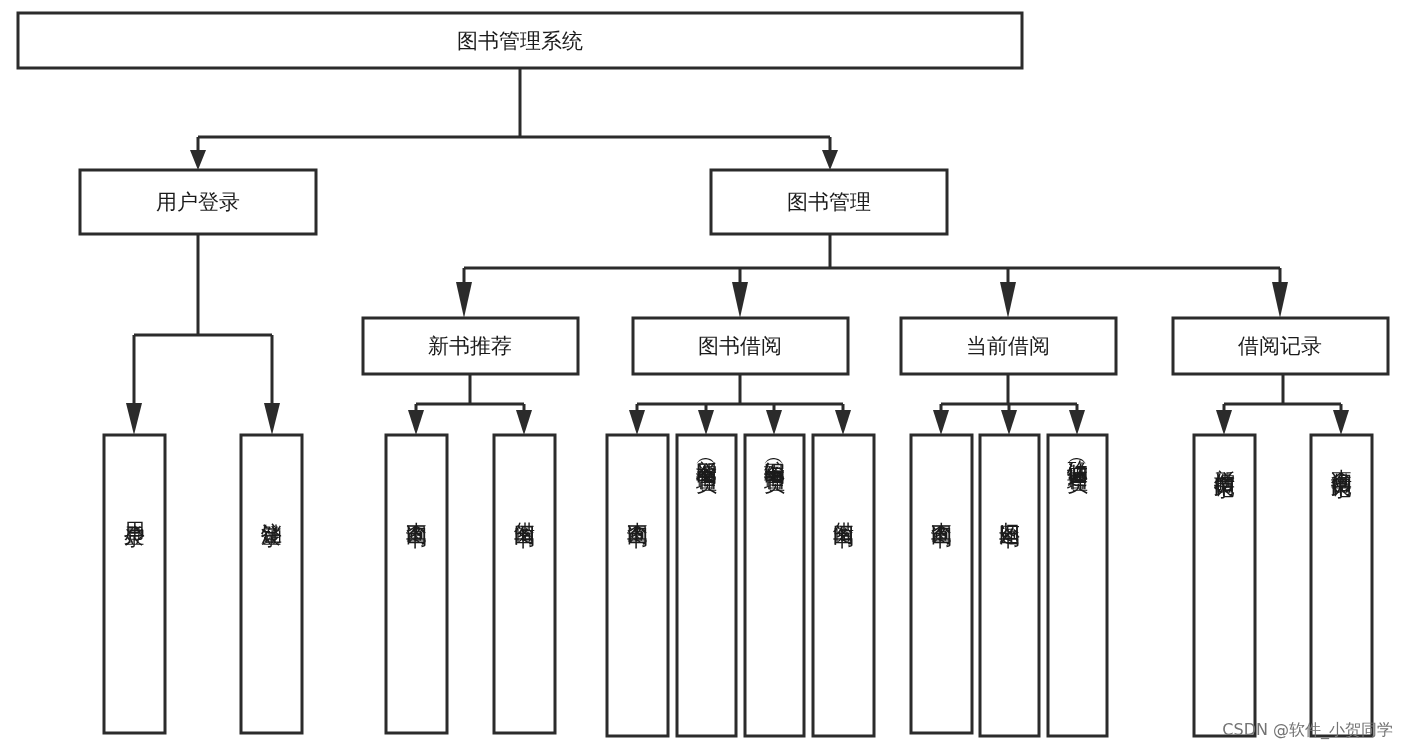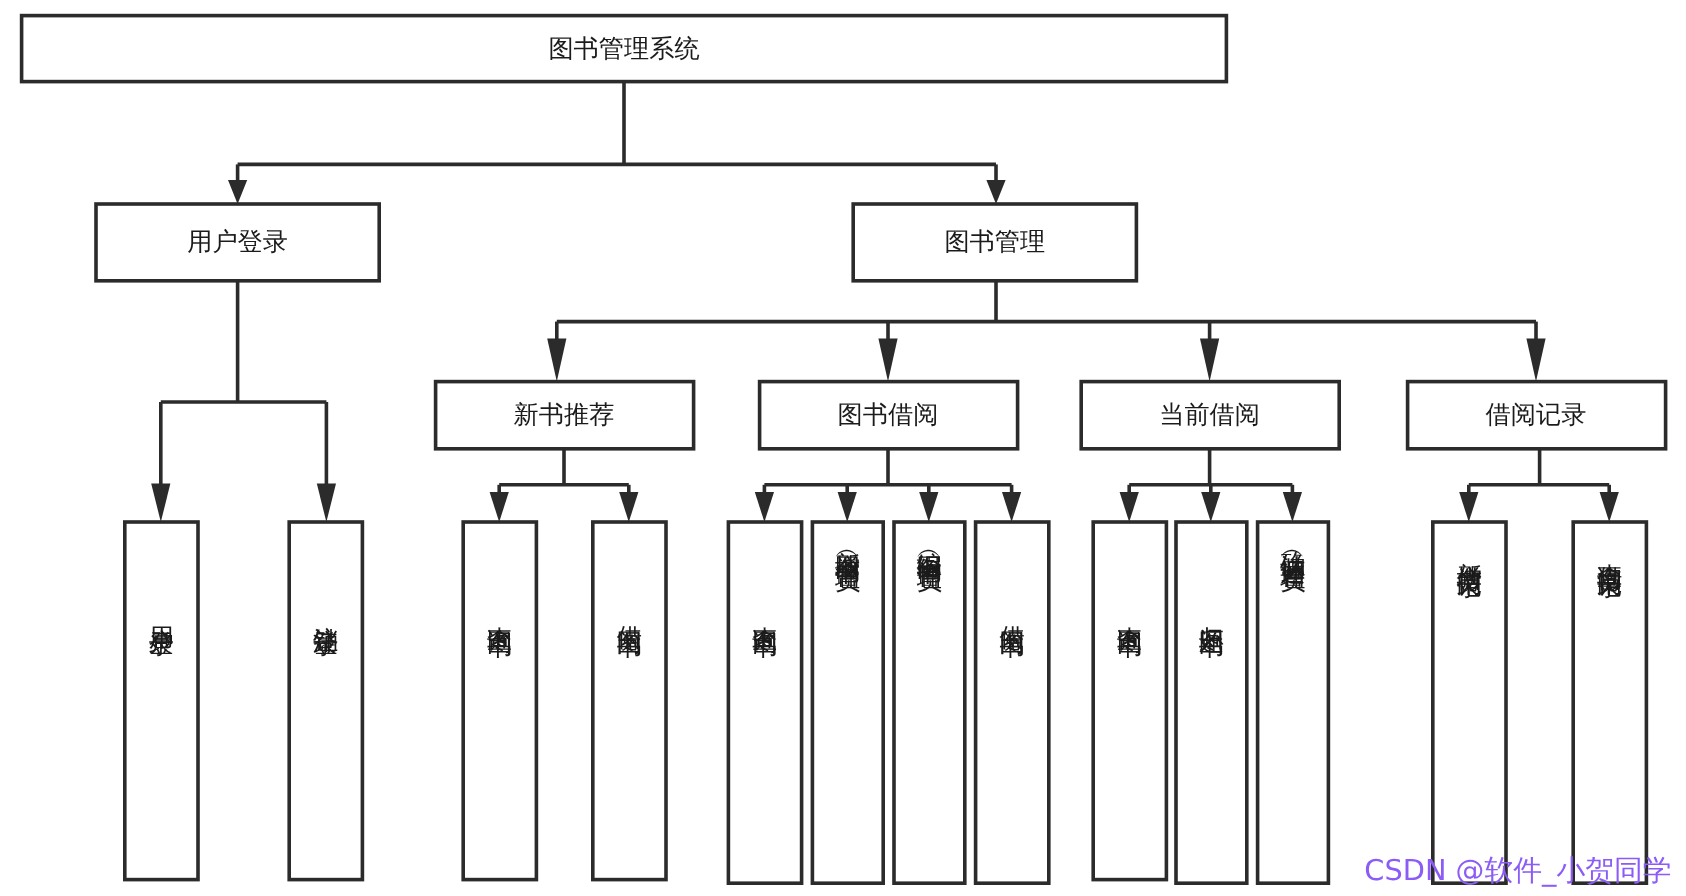--- a/index.html
+++ b/index.html
@@ -60,22 +60,22 @@
     white-space: nowrap;
     transform: translateX(-50%);
     text-align: center;
     pointer-events: none;
   }
   .watermark {
     position: absolute;
     right: 12px;
     bottom: 6px;
     font-family: "DejaVu Sans", "Liberation Sans", sans-serif;
-    font-size: 24px;
-    color: #8b5cf6;
+    font-size: 16px;
+    color: #737373;
     white-space: nowrap;
     pointer-events: none;
   }
 </style>
 </head>
 <body>
 
 <div id="diagram-root">
 
   <svg class="flow" viewBox="0 0 1405 747" xmlns="http://www.w3.org/2000/svg">

